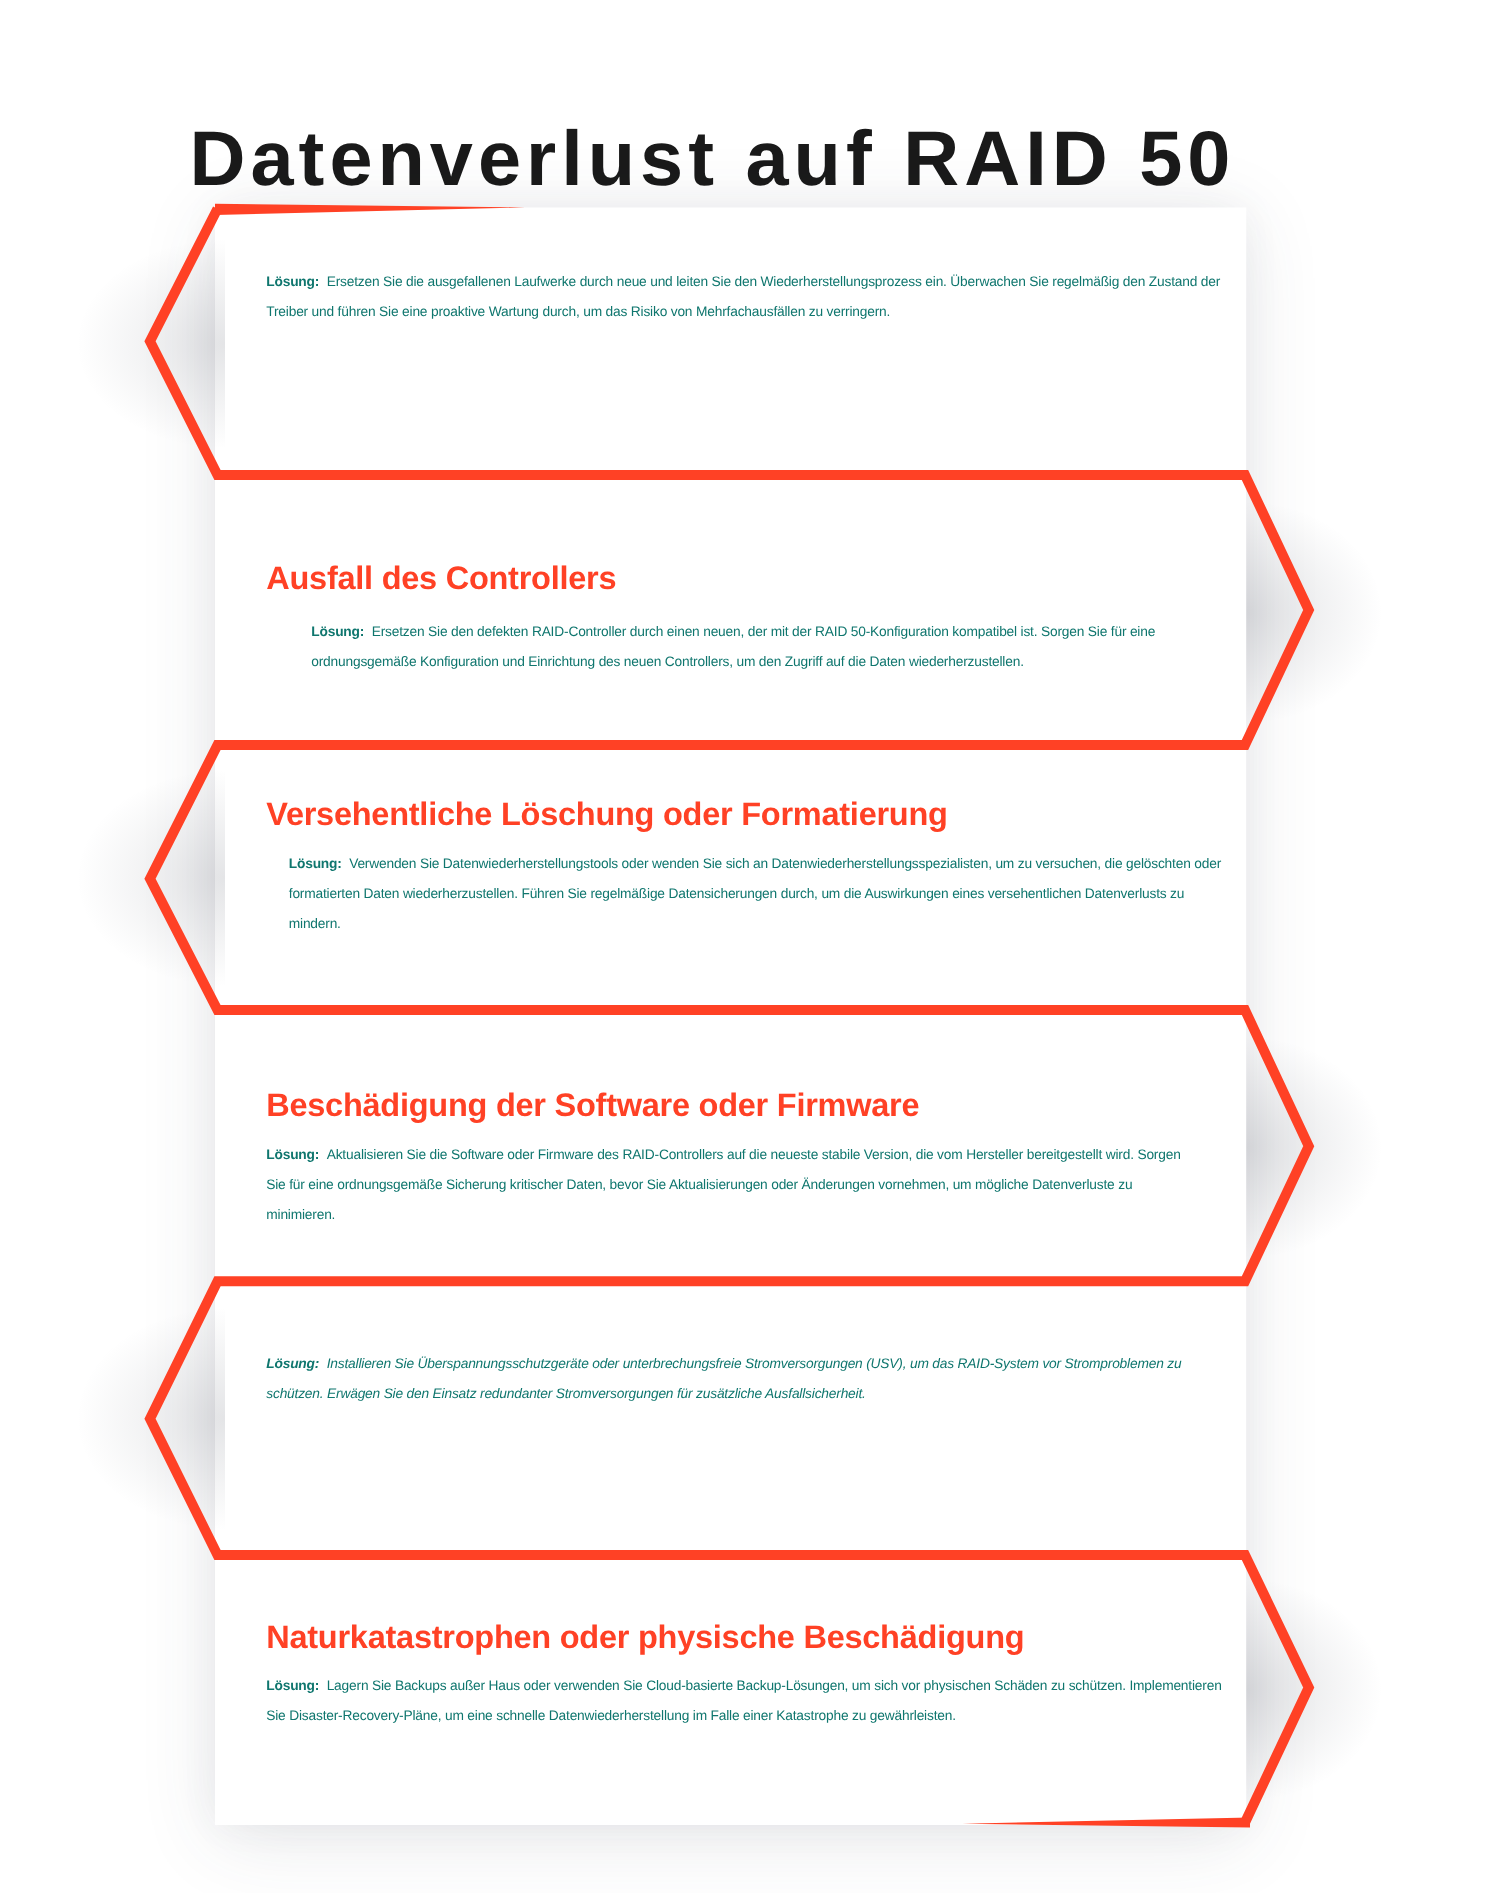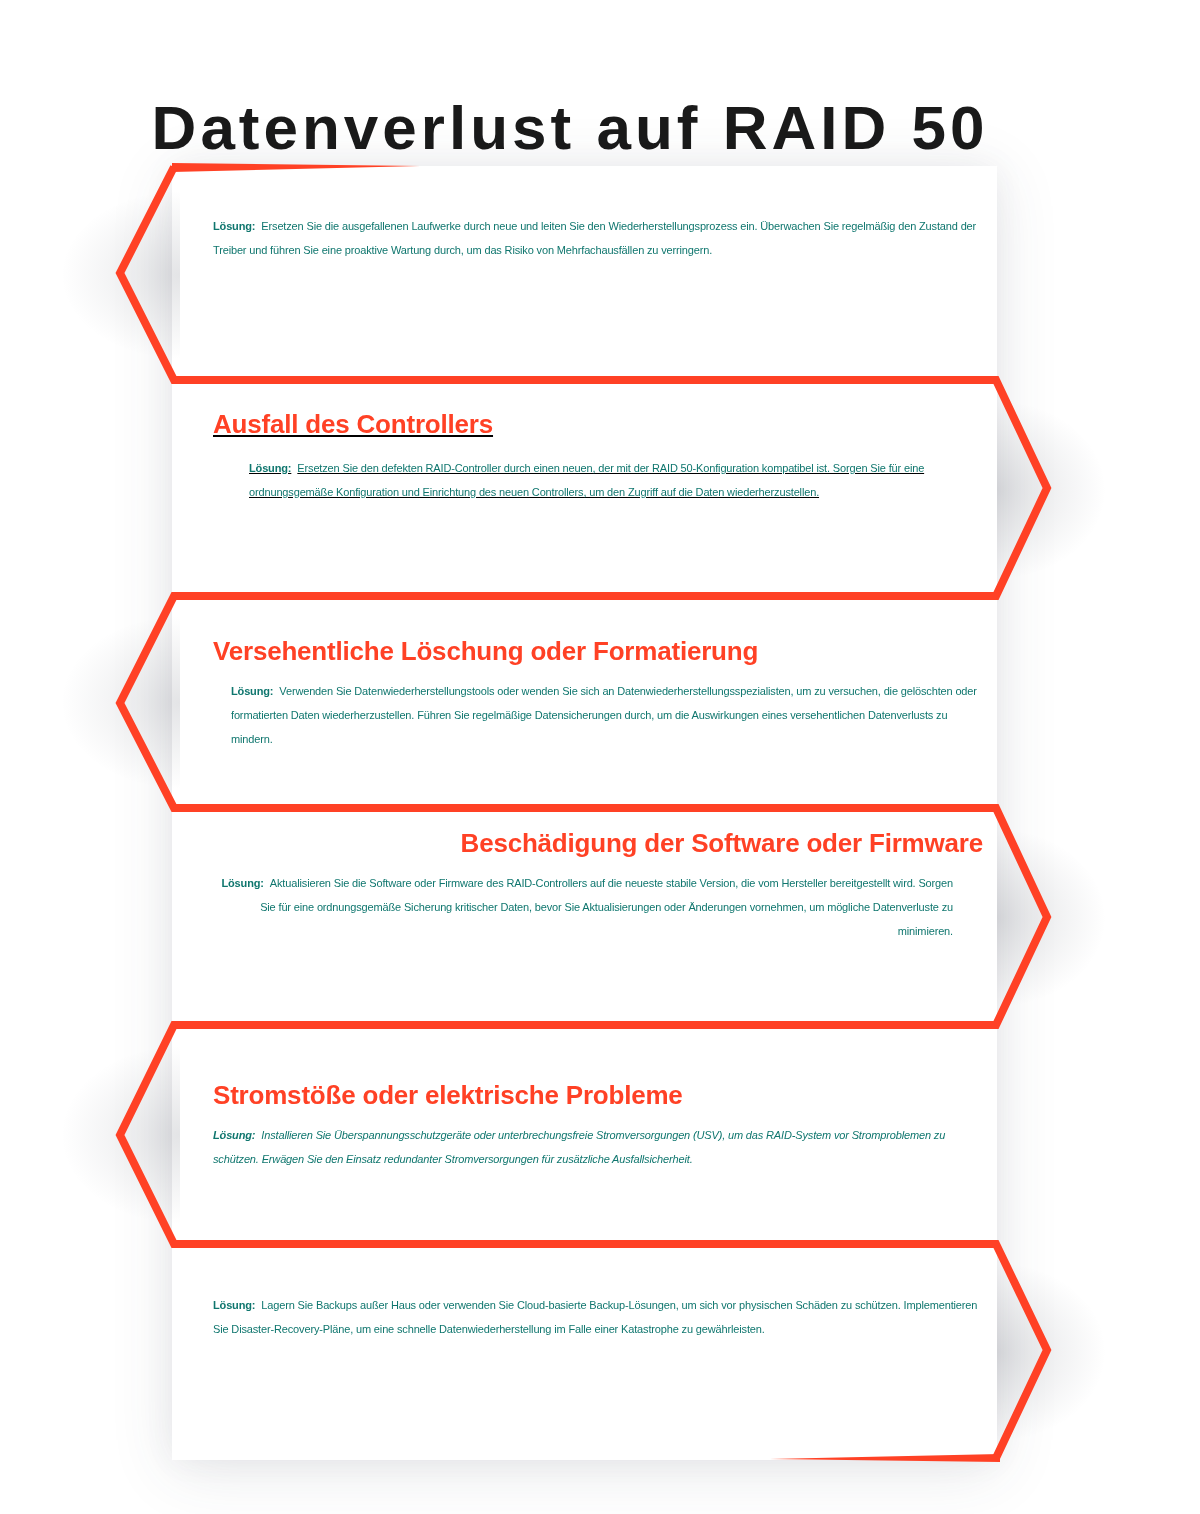--- a/index.html
+++ b/index.html
@@ -47,35 +47,35 @@
 
   <polyline fill="none" stroke="#ff4125" stroke-width="8" stroke-linejoin="miter" points="174,167 120,273 174,380 996,380 1047,488 996,596 174,596 120,703 174,808 996,808 1047,917 996,1025 174,1025 120,1135 174,1244 996,1244 1047,1350 996,1458"></polyline>
 
   <polygon points="1000,1454 1000,1462 770,1459" fill="#ff4125"></polygon>
 </svg>
 
 <div class="card" style="top:214px;--accent:#ff4125;">
   <p class="card-body"><span class="solution-label">Lösung:</span><span>Ersetzen Sie die ausgefallenen Laufwerke durch neue und leiten Sie den Wiederherstellungsprozess ein. Überwachen Sie regelmäßig den Zustand der Treiber und führen Sie eine proaktive Wartung durch, um das Risiko von Mehrfachausfällen zu verringern.</span></p>
 </div>
 
-<div class="card" style="top:408px;text-decoration:underline;--accent:#ff4125;">
+<div class="card" style="top:446px;--accent:#ff4125;">
   <h2 class="card-title" style="margin-bottom:16px;">Ausfall des Controllers</h2>
   <p class="card-body" style="width:700px;margin-left:36px;"><span class="solution-label">Lösung:</span><span>Ersetzen Sie den defekten RAID-Controller durch einen neuen, der mit der RAID 50-Konfiguration kompatibel ist. Sorgen Sie für eine ordnungsgemäße Konfiguration und Einrichtung des neuen Controllers, um den Zugriff auf die Daten wiederherzustellen.</span></p>
 </div>
 
 <div class="card" style="top:635px;--accent:#ff4125;">
   <h2 class="card-title">Versehentliche Löschung oder Formatierung</h2>
   <p class="card-body" style="width:760px;margin-left:18px;"><span class="solution-label">Lösung:</span><span>Verwenden Sie Datenwiederherstellungstools oder wenden Sie sich an Datenwiederherstellungsspezialisten, um zu versuchen, die gelöschten oder formatierten Daten wiederherzustellen. Führen Sie regelmäßige Datensicherungen durch, um die Auswirkungen eines versehentlichen Datenverlusts zu mindern.</span></p>
 </div>
 
-<div class="card" style="top:827px;text-align:right;--accent:#ff4125;">
+<div class="card" style="top:868px;--accent:#ff4125;">
   <h2 class="card-title">Beschädigung der Software oder Firmware</h2>
   <p class="card-body" style="width:740px;"><span class="solution-label">Lösung:</span><span>Aktualisieren Sie die Software oder Firmware des RAID-Controllers auf die neueste stabile Version, die vom Hersteller bereitgestellt wird. Sorgen Sie für eine ordnungsgemäße Sicherung kritischer Daten, bevor Sie Aktualisierungen oder Änderungen vornehmen, um mögliche Datenverluste zu minimieren.</span></p>
 </div>
 
 <div class="card" style="top:1079px;--accent:#ff4125;">
-  <h2 class="card-title">Stromstöße oder elektrische Probleme</h2>
   <p class="card-body" style="width:740px;font-style:italic;"><span class="solution-label">Lösung:</span><span>Installieren Sie Überspannungsschutzgeräte oder unterbrechungsfreie Stromversorgungen (USV), um das RAID-System vor Stromproblemen zu schützen. Erwägen Sie den Einsatz redundanter Stromversorgungen für zusätzliche Ausfallsicherheit.</span></p>
 </div>
 
 <div class="card" style="top:1293px;--accent:#ff4125;">
+  <h2 class="card-title">Naturkatastrophen oder physische Beschädigung</h2>
   <p class="card-body" style="width:770px;"><span class="solution-label">Lösung:</span><span>Lagern Sie Backups außer Haus oder verwenden Sie Cloud-basierte Backup-Lösungen, um sich vor physischen Schäden zu schützen. Implementieren Sie Disaster-Recovery-Pläne, um eine schnelle Datenwiederherstellung im Falle einer Katastrophe zu gewährleisten.</span></p>
 </div>
 
 </body></html>

